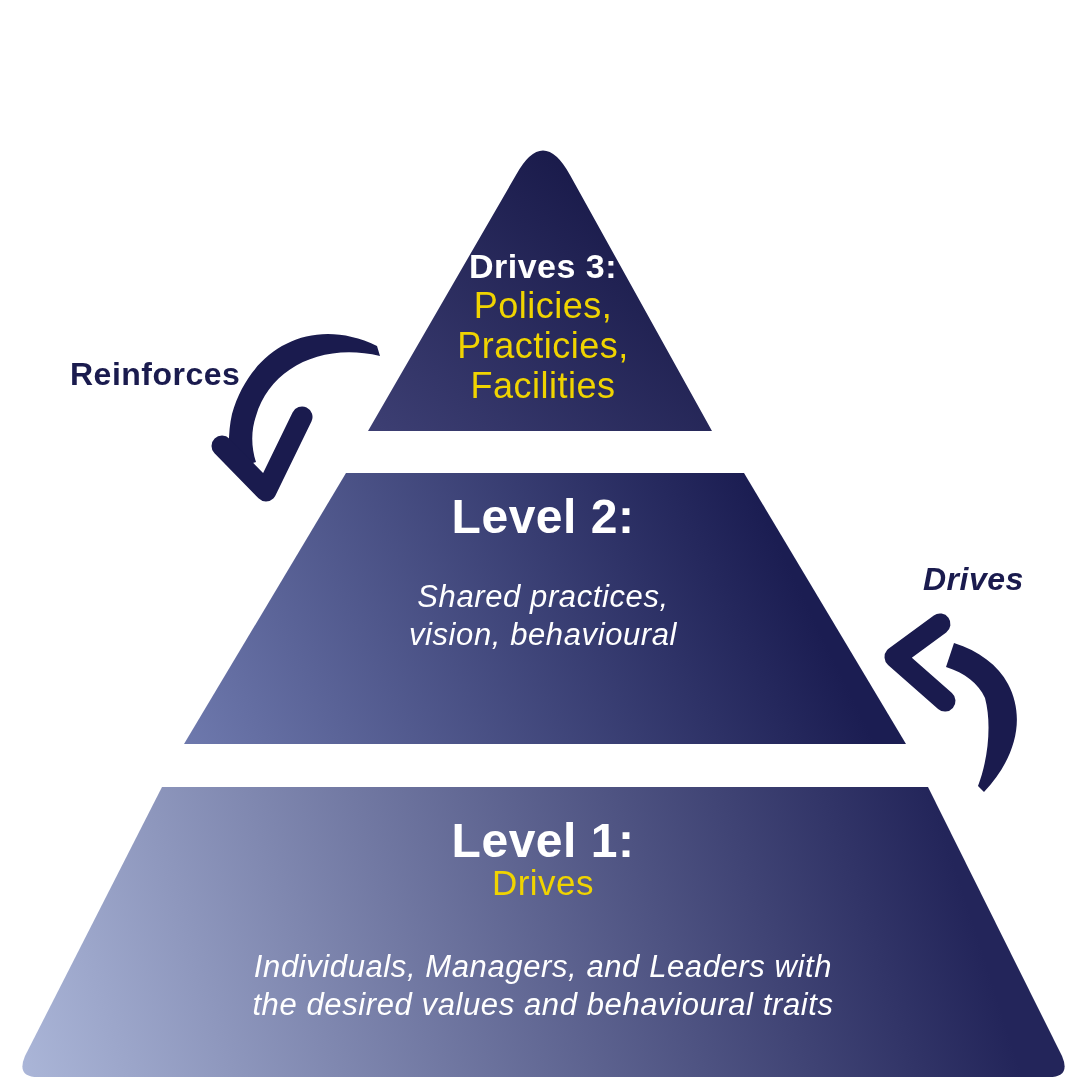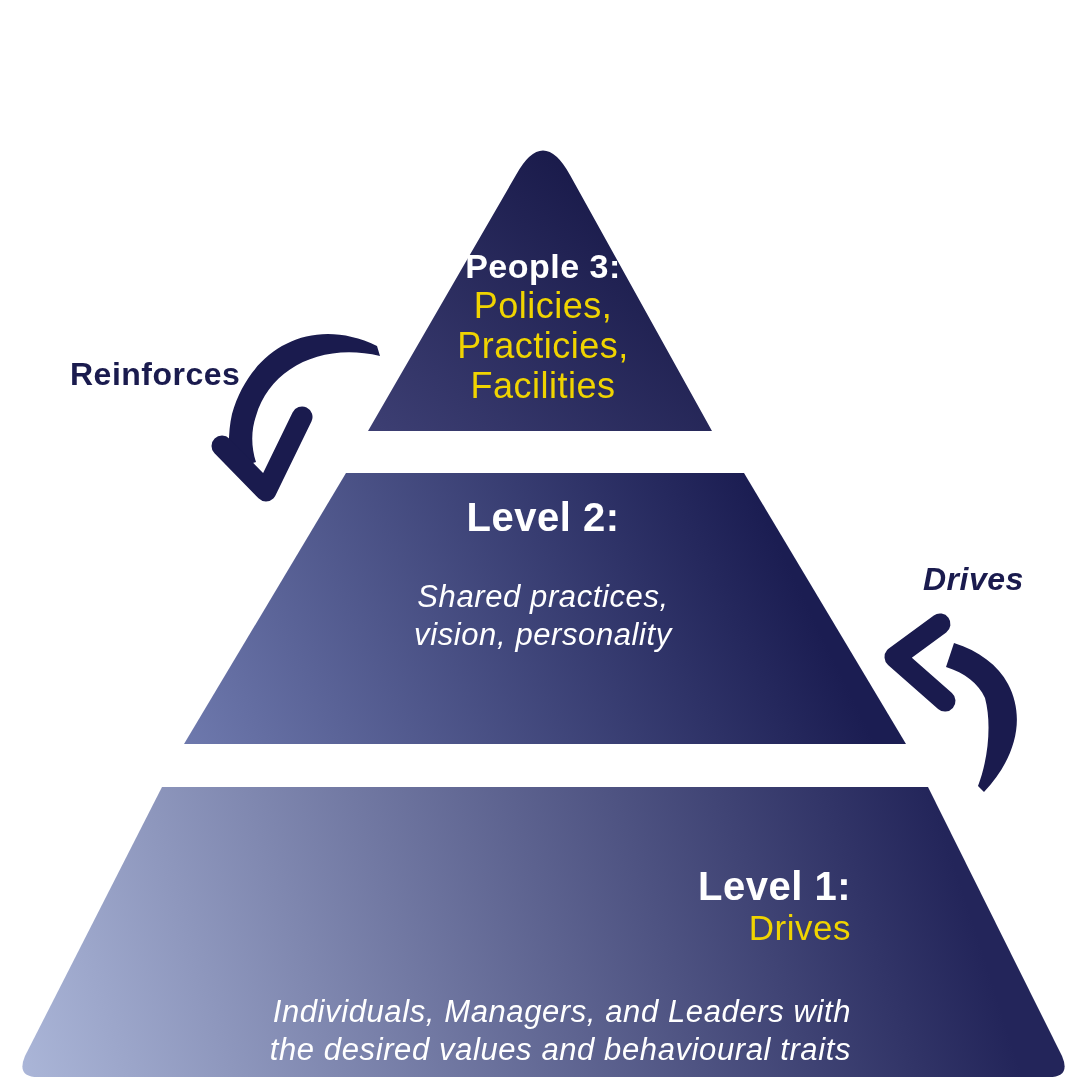--- a/index.html
+++ b/index.html
@@ -8,21 +8,21 @@
     width: 1080px;
     height: 1080px;
     background: #ffffff;
     overflow: hidden;
     font-family: "Liberation Sans", sans-serif;
   }
   .pyr-svg { position: absolute; left: 0; top: 0; width: 1080px; height: 1080px; }
 
   .lvl-block { position: absolute; text-align: center; color: #ffffff; }
   .lvl-title {
-    font-size: 40px; line-height: 42px; font-weight: bold;
+    font-size: 48px; line-height: 42px; font-weight: bold;
     color: var(--text-white, #ffffff); letter-spacing: 0.5px;
   }
   .lvl-title--sm { font-size: 34px; line-height: 40px; }
   .lvl-highlight {
     font-size: 35px; line-height: 42px; font-weight: normal;
     color: var(--accent-yellow, #F0D400); white-space: pre-line; letter-spacing: 0.5px;
   }
   .lvl-highlight--sm { font-size: 36px; line-height: 40px; }
   .lvl-desc {
     font-style: italic; font-size: 31px; line-height: 38px;
@@ -33,21 +33,21 @@
 
   .side-label {
     position: absolute; font-weight: bold; font-size: 32px;
     color: var(--navy, #1A1B4E); letter-spacing: 0.5px; white-space: nowrap;
   }
   .label-reinforces { left: 70px; top: 356px; }
   .label-drives { left: 923px; top: 561px; font-style: italic; }
 
   .block-l3 { left: 368px; top: 246px; width: 350px; }
   .block-l2 { left: 343px; top: 496px; width: 400px; }
-  .block-l1 { left: 235px; top: 865px; width: 616px; text-align: right; }
+  .block-l1 { left: 235px; top: 820px; width: 616px; }
 </style>
 </head>
 <body>
 
 <div class="canvas">
 
   <svg class="pyr-svg" viewBox="0 0 1080 1080" aria-hidden="true">
     <defs>
       <linearGradient id="g1" gradientUnits="userSpaceOnUse" x1="20" y1="1078" x2="930" y2="787">
         <stop offset="0" style="stop-color: var(--grad-l1-light, #ABB6D8)"></stop>
@@ -76,30 +76,30 @@
     </g>
 
     <g>
       <path fill="var(--navy, #1A1B4E)" d="M 984 792 C 1016 758 1026 718 1008 684 C 998 665 979 651 954 643
                L 946 667 C 965 673 978 683 985 698 C 992 724 988 760 978 786 Z"></path>
       <path fill="none" stroke="var(--navy, #1A1B4E)" stroke-width="21" stroke-linecap="round" stroke-linejoin="round" d="M 945 701 L 895 657 L 940 624"></path>
     </g>
   </svg>
 
   <div class="lvl-block block-l3">
-    <div class="lvl-title lvl-title--sm">People 3:</div>
+    <div class="lvl-title lvl-title--sm">Drives 3:</div>
     <div class="lvl-highlight lvl-highlight--sm">Policies,
 Practicies,
 Facilities</div>
   </div>
 
   <div class="lvl-block block-l2">
     <div class="lvl-title">Level 2:</div>
     <div class="lvl-desc desc-gap-2">Shared practices,
-vision, personality</div>
+vision, behavioural</div>
   </div>
 
   <div class="lvl-block block-l1">
     <div class="lvl-title">Level 1:</div>
     <div class="lvl-highlight">Drives</div>
     <div class="lvl-desc desc-gap-1">Individuals, Managers, and Leaders with
 the desired values and behavioural traits</div>
   </div>
 
   <div class="side-label label-reinforces">Reinforces</div>

